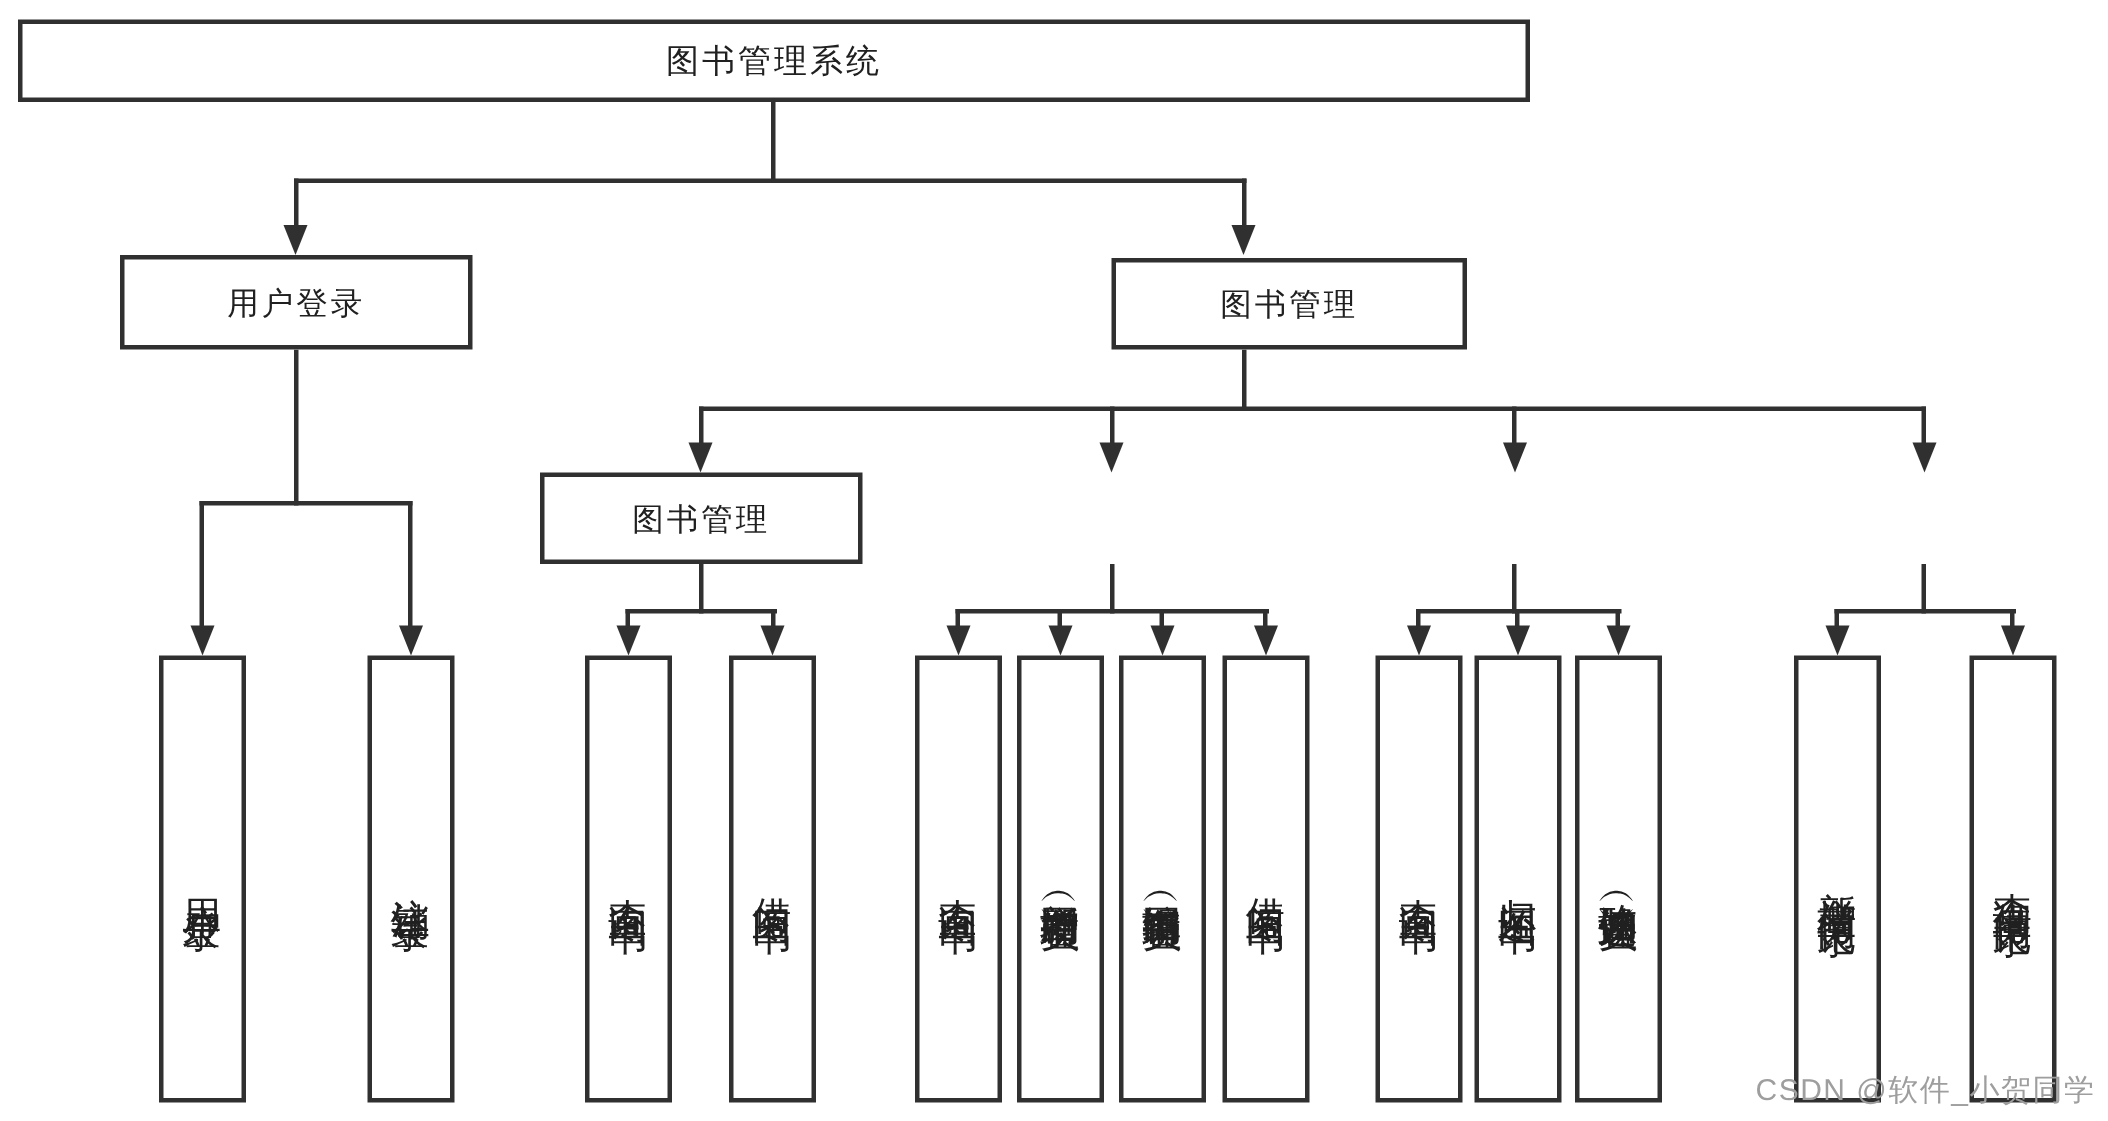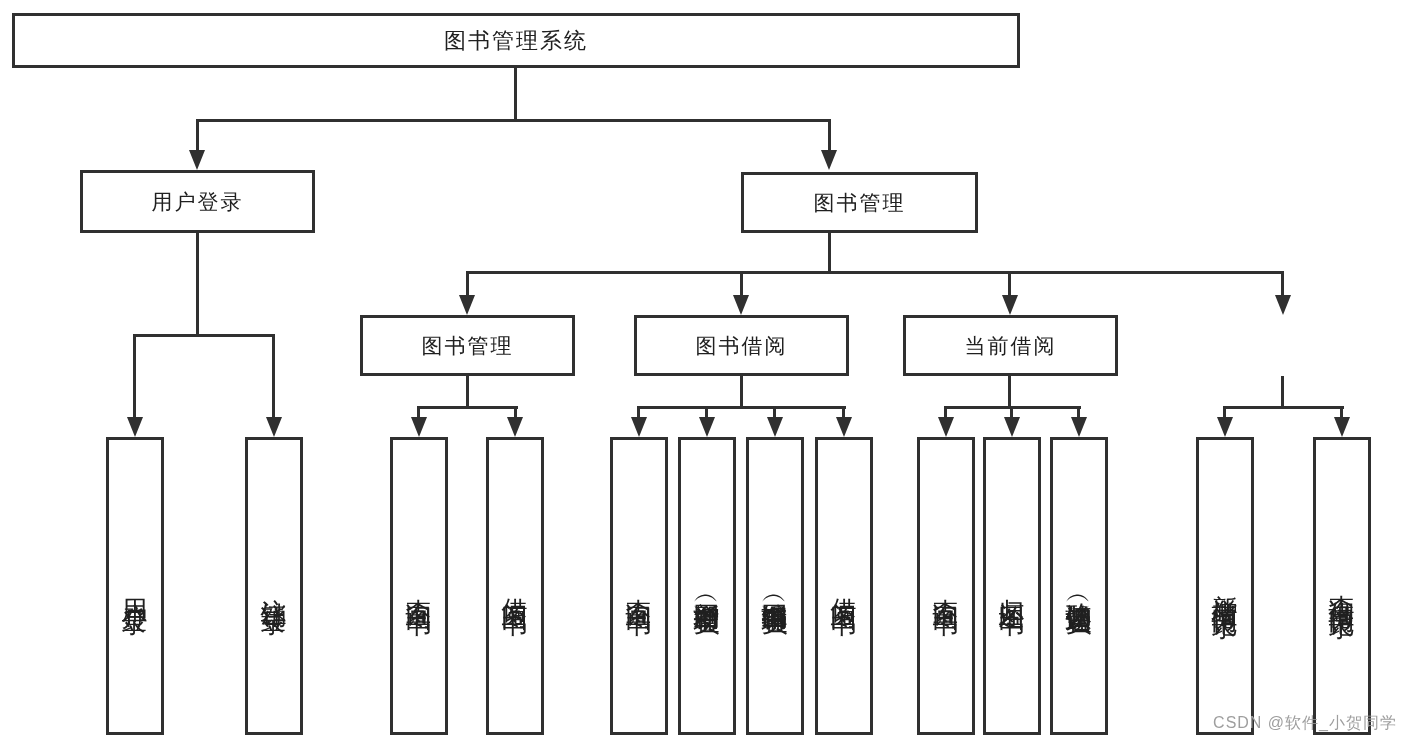--- a/index.html
+++ b/index.html
@@ -49,21 +49,21 @@
     width: 0; height: 0;
     border-left: 8px solid transparent;
     border-right: 8px solid transparent;
     border-top: 20px solid #303030;
     z-index: 3;
   }
   .watermark {
     position: absolute;
     top: 713px;
     right: 8px;
-    font-size: 16px;
+    font-size: 20px;
     letter-spacing: 1px;
     color: #9e9e9e;
     z-index: 5;
     white-space: nowrap;
   }
 </style>
 </head>
 <body>
 
 <div class="canvas">
@@ -114,26 +114,20 @@
 
   <div class="box" style="left:80px; top:170px; width:235px; height:63px;">
     <span class="hlabel">用户登录</span>
   </div>
   <div class="box" style="left:711px; top:172px; width:237px; height:61px;margin-left:30px;">
     <span class="hlabel">图书管理</span>
   </div>
 
   <div class="box" style="left:360px; top:315px; width:215px; height:61px;">
     <span class="hlabel">图书管理</span>
-  </div>
-  <div class="box" style="left:634px; top:315px; width:215px; height:61px;">
-    <span class="hlabel">图书借阅</span>
-  </div>
-  <div class="box" style="left:903px; top:315px; width:215px; height:61px;">
-    <span class="hlabel">当前借阅</span>
   </div>
 
   <div class="box leaf" style="left:106px; top:437px; width:58px; height:298px;">
     <span class="mid">用户登录</span>
   </div>
   <div class="box leaf" style="left:245px; top:437px; width:58px; height:298px;">
     <span class="mid">注销登录</span>
   </div>
 
   <div class="box leaf" style="left:390px; top:437px; width:58px; height:298px;">

